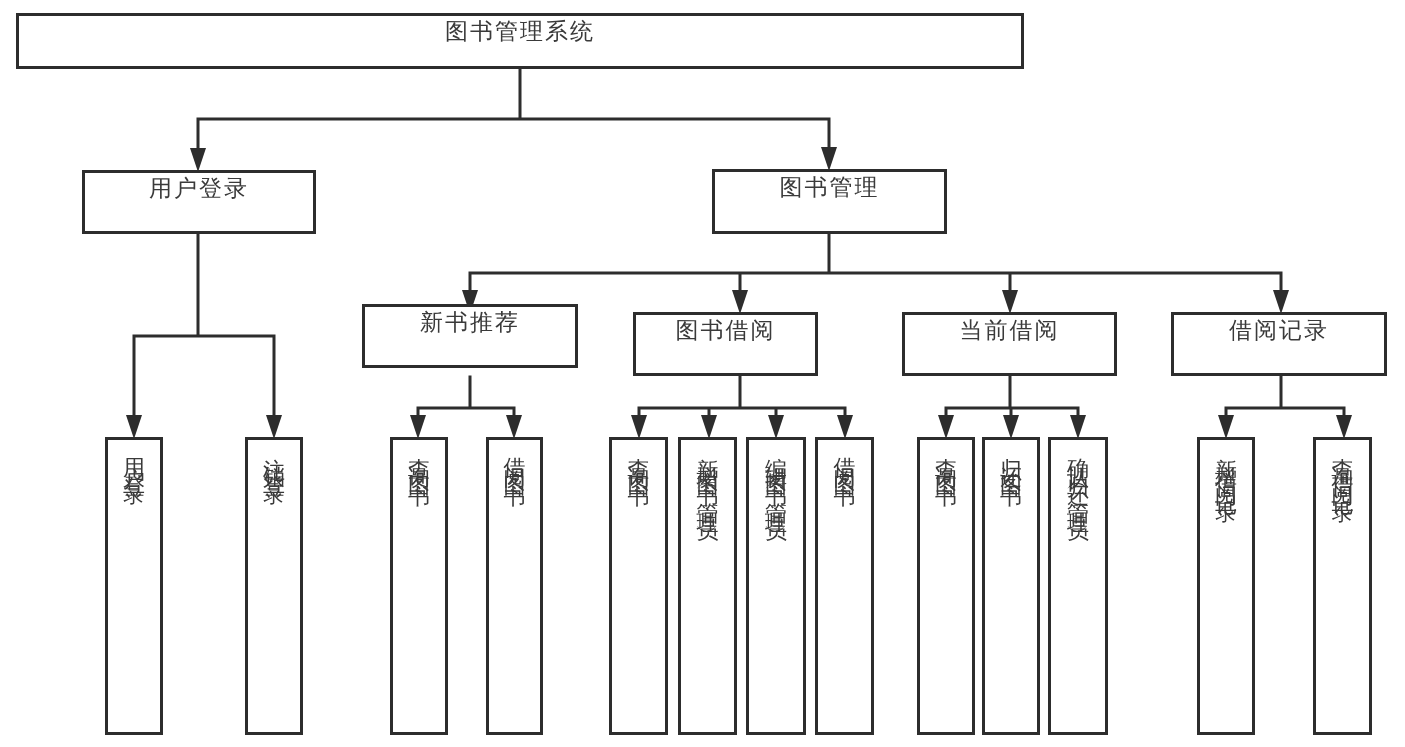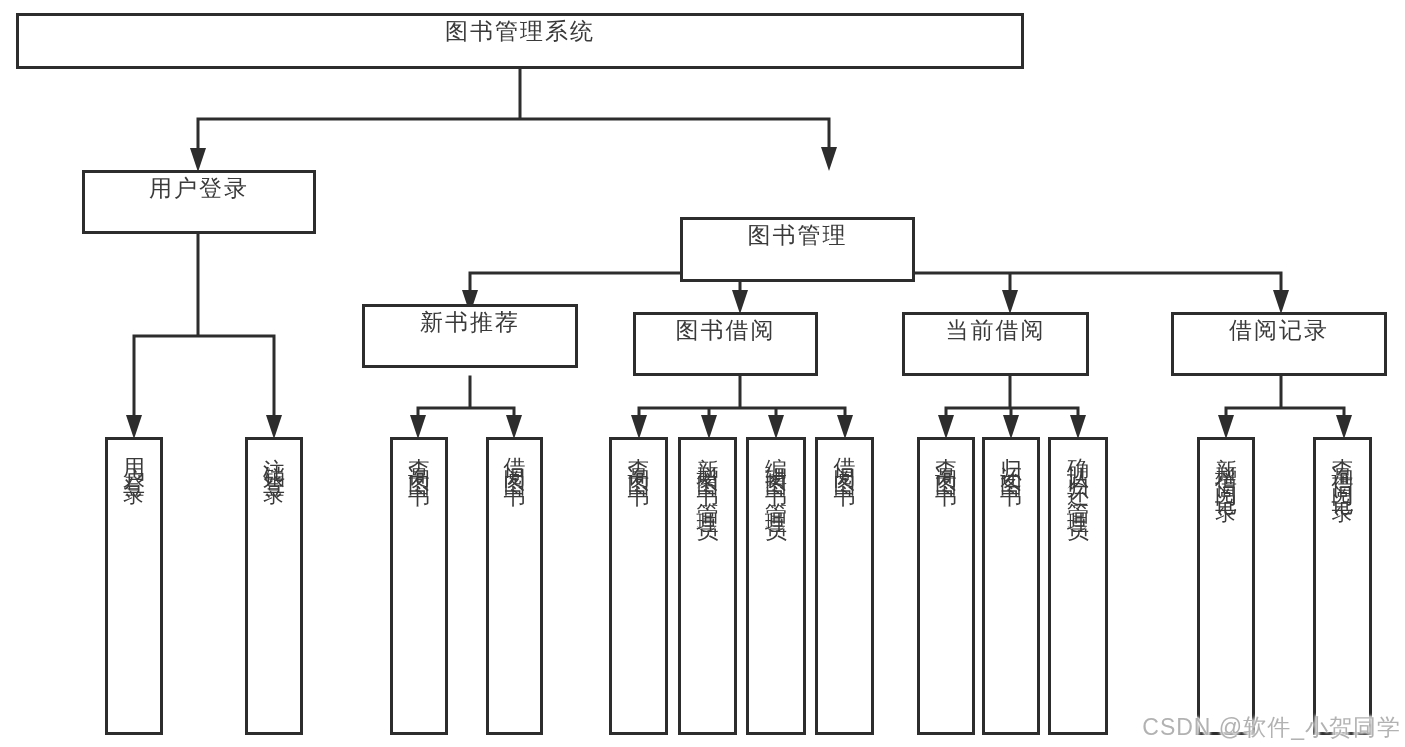--- a/index.html
+++ b/index.html
@@ -81,31 +81,31 @@
     </g>
   </svg>
 
   <div class="box" style="left:16px; top:13px; width:1008px; height:56px;">
     <span class="hlabel">图书管理系统</span>
   </div>
 
   <div class="box" style="left:82px; top:170px; width:234px; height:64px;">
     <span class="hlabel">用户登录</span>
   </div>
-  <div class="box" style="left:680px; top:169px; width:235px; height:65px;margin-top:48px;">
+  <div class="box" style="left:712px; top:169px; width:235px; height:65px;">
     <span class="hlabel">图书管理</span>
   </div>
 
   <div class="box" style="left:362px; top:304px; width:216px; height:64px;">
     <span class="hlabel">新书推荐</span>
   </div>
   <div class="box" style="left:633px; top:312px; width:185px; height:64px;">
     <span class="hlabel">图书借阅</span>
   </div>
-  <div class="box" style="left:902px; top:312px; width:187px; height:64px;">
+  <div class="box" style="left:902px; top:312px; width:215px; height:64px;">
     <span class="hlabel">当前借阅</span>
   </div>
   <div class="box" style="left:1171px; top:312px; width:216px; height:64px;">
     <span class="hlabel">借阅记录</span>
   </div>
 
   <div class="box" style="left:105px; top:437px; width:58px; height:298px;">
     <span class="vtext">用户登录</span>
   </div>
   <div class="box" style="left:245px; top:437px; width:58px; height:298px;">
@@ -142,15 +142,14 @@
     <span class="vtext">确认归还（管理员）</span>
   </div>
 
   <div class="box" style="left:1197px; top:437px; width:58px; height:298px;">
     <span class="vtext">新增借阅记录</span>
   </div>
   <div class="box" style="left:1313px; top:437px; width:59px; height:298px;">
     <span class="vtext">查询借阅记录</span>
   </div>
 
-  <div class="watermark">CSDN @软件_小贺同学</div>
 
 </div>
 
 </body></html>

